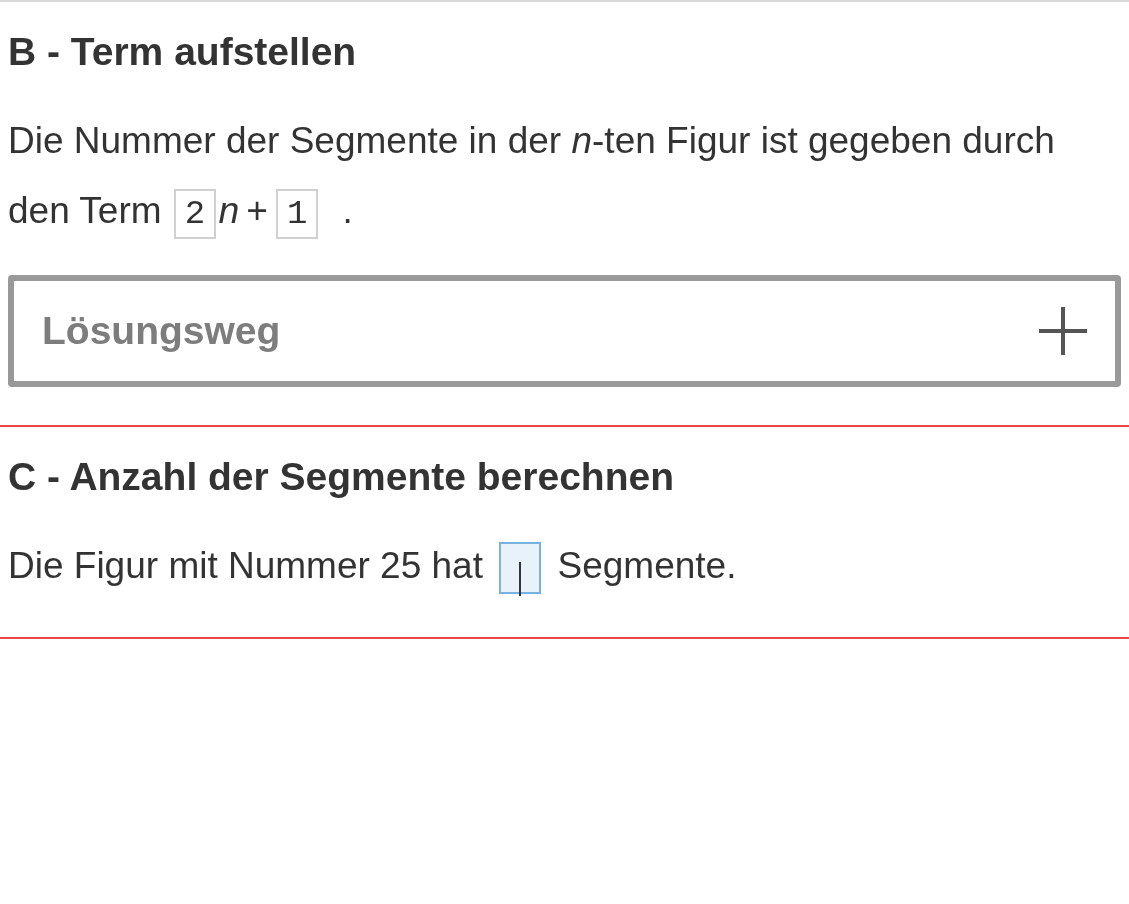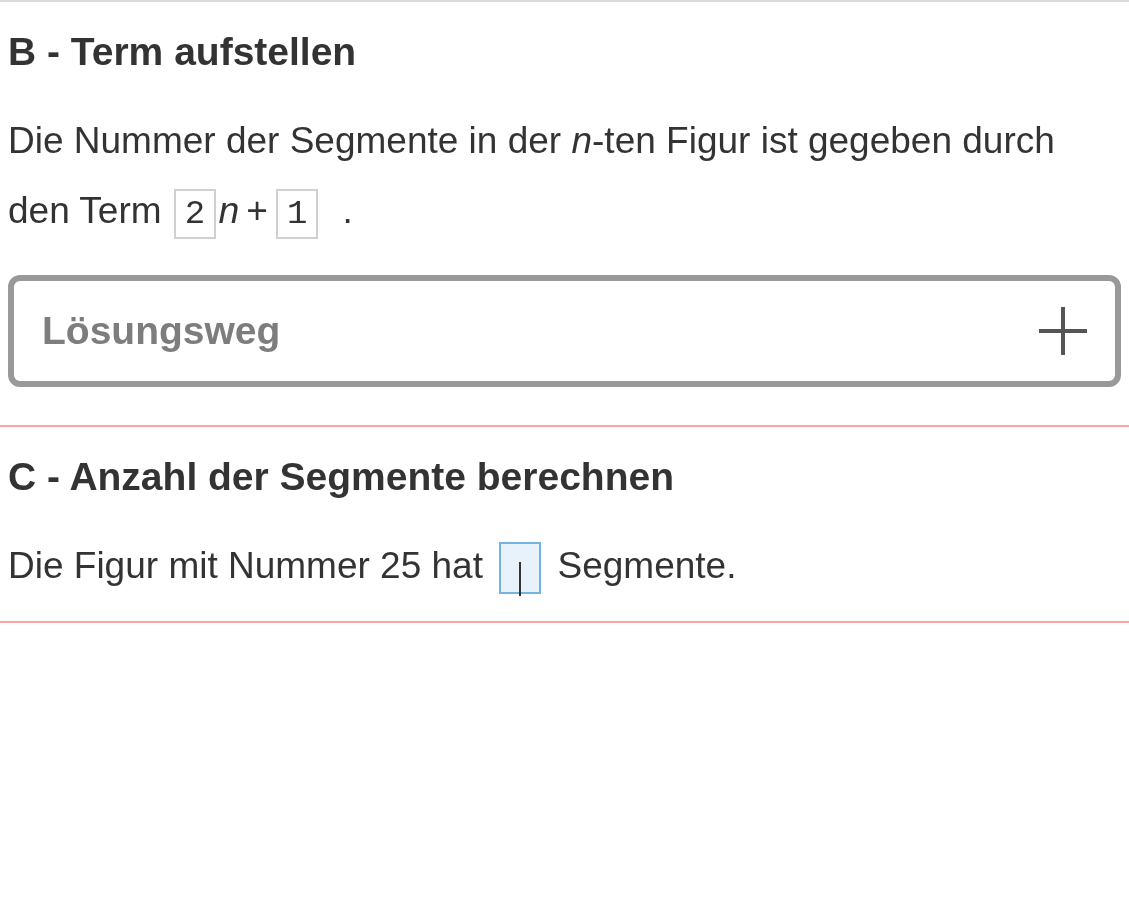--- a/index.html
+++ b/index.html
@@ -6,26 +6,26 @@
   html, body {
     margin: 0;
     padding: 0;
     font-family: Arial, Helvetica, sans-serif;
     background: #ffffff;
     color: #333333;
     width: 1129px;
   }
   .section {
     border-top: 2px solid #d9d9d9;
-    border-bottom: 2px solid #fca5a5;
+    border-bottom: 2px solid #ef4444;
     padding: 28px 8px 38px 8px;
   }
   .section + .section {
     border-top: none;
-    padding-bottom: 20px;
+    padding-bottom: 36px;
   }
   .heading {
     font-size: 39px;
     font-weight: 700;
     color: #333333;
     margin-bottom: 32px;
   }
   .body-text {
     font-size: 37px;
     color: #333333;
@@ -65,21 +65,21 @@
     height: 34px;
     background: #333333;
     vertical-align: middle;
   }
   .italic-var {
     font-style: italic;
   }
   .solution-box {
     margin-top: 26px;
     border: 6px solid #999999;
-    border-radius: 12px;
+    border-radius: 4px;
     padding: 26px 28px;
     display: flex;
     justify-content: space-between;
     align-items: center;
     cursor: pointer;
   }
   .solution-label {
     font-size: 39px;
     font-weight: 700;
     color: #7d7d7d;

